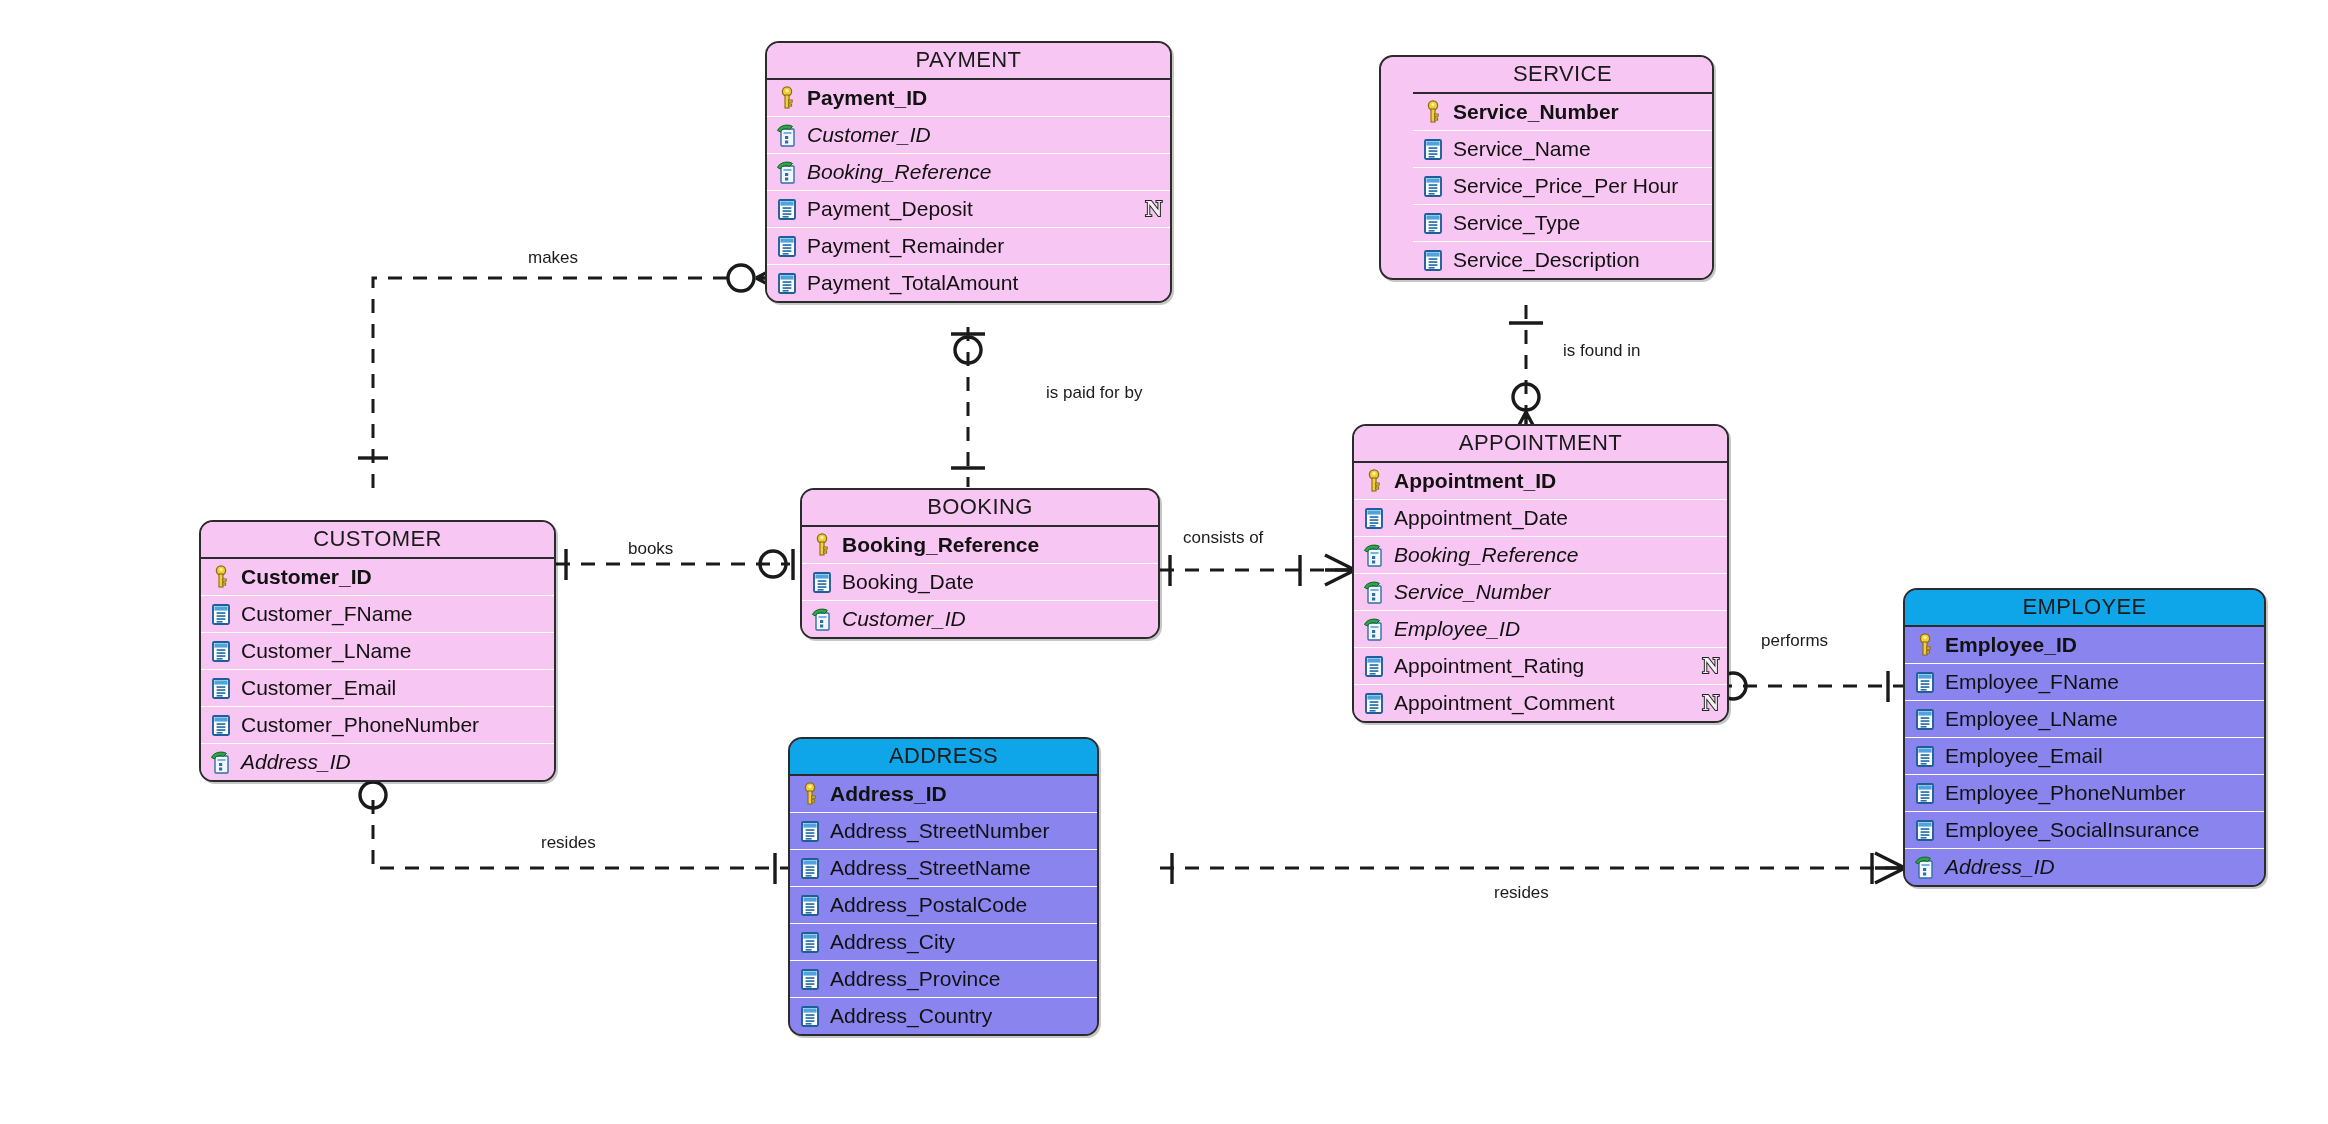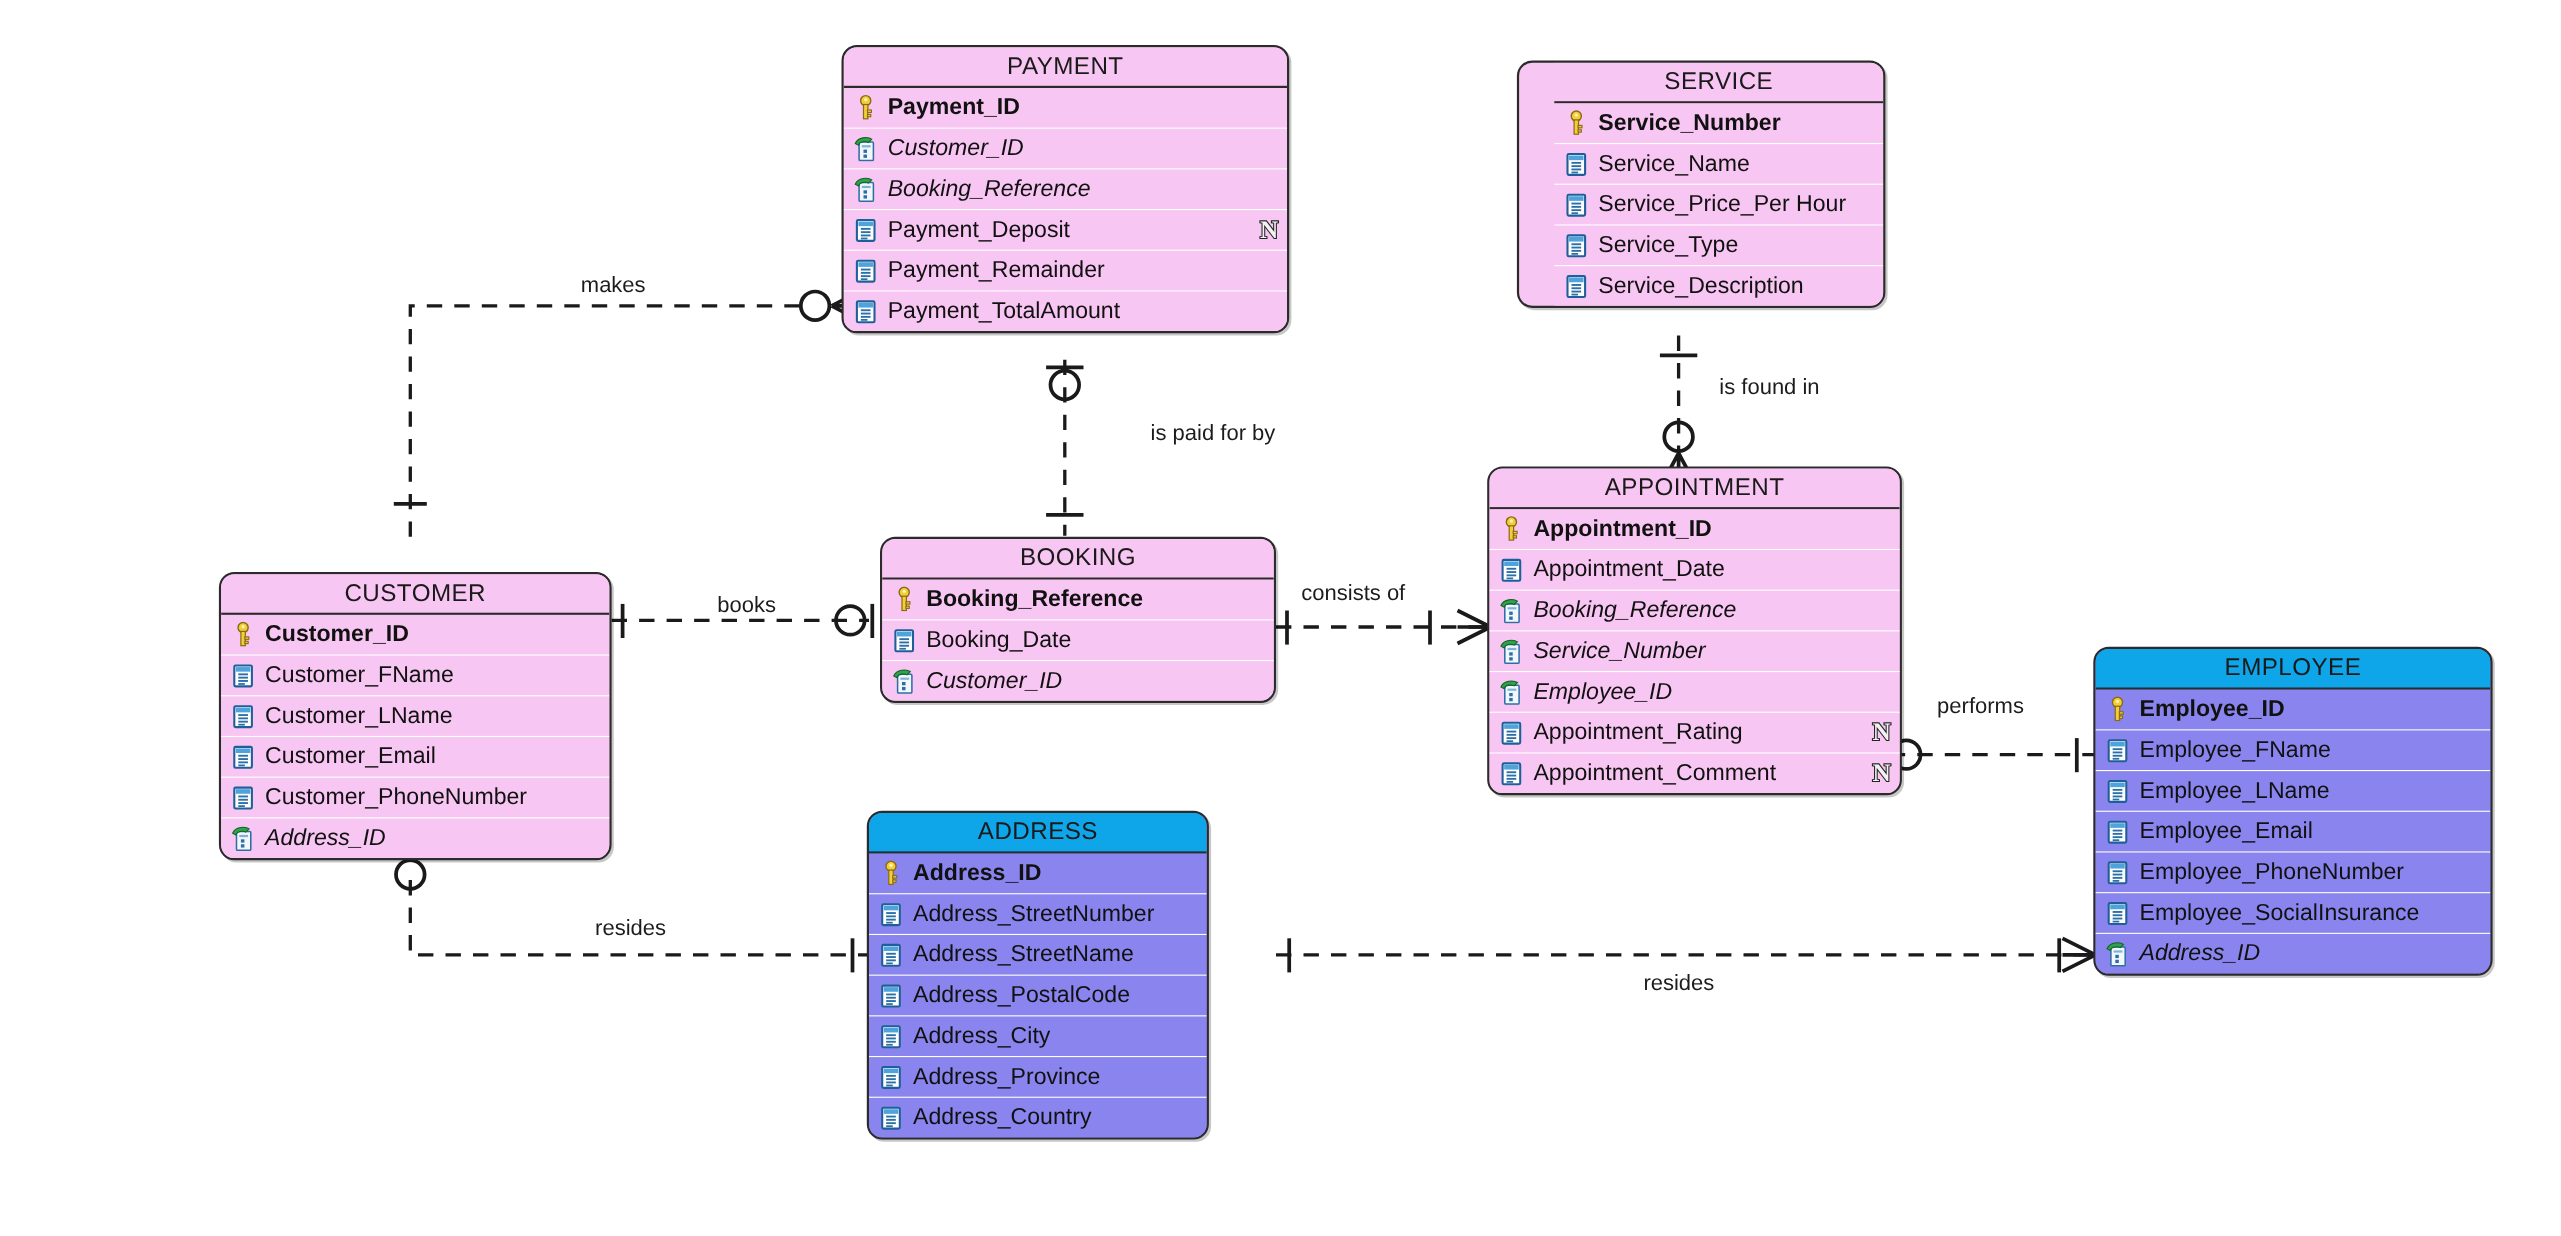--- a/index.html
+++ b/index.html
@@ -10,21 +10,21 @@
     -webkit-font-smoothing:antialiased;
   }
   #canvas{position:absolute;left:0;top:0;width:2328px;height:1124px;}
 
   
   #wires{position:absolute;left:0;top:0;width:2328px;height:1124px;z-index:1;}
   .wire{stroke:#1a1a1a;stroke-width:3;fill:none;stroke-dasharray:14 11;}
   .sym{stroke:#1a1a1a;stroke-width:3.4;fill:none;}
   .relabel{
     position:absolute;z-index:3;
-    font-size:20px;color:#1c1c1c;white-space:nowrap;
+    font-size:17px;color:#1c1c1c;white-space:nowrap;
     font-family:"Liberation Sans","DejaVu Sans",sans-serif;
   }
 
   
   .entity{
     position:absolute;z-index:2;
     border:2.5px solid #2b2b2b;
     border-radius:14px;
     box-sizing:border-box;
     overflow:hidden;
@@ -139,21 +139,21 @@
     <g>
       <path class="wire" d="M 1160,868 L 1905,868"></path>
       <path class="sym" d="M 1172,853 L 1172,884"></path>
       <path class="sym" d="M 1872,853 L 1872,884"></path>
       <path class="sym" d="M 1905,868 L 1875,853 M 1905,868 L 1875,883 M 1905,868 L 1875,868"></path>
     </g>
   </svg>
 
   <div class="relabel" style="left:528px;top:248px;">makes</div>
   <div class="relabel" style="left:1046px;top:383px;">is paid for by</div>
-  <div class="relabel" style="left:652px;top:539px;">books</div>
+  <div class="relabel" style="left:628px;top:539px;">books</div>
   <div class="relabel" style="left:1183px;top:528px;">consists of</div>
   <div class="relabel" style="left:1563px;top:341px;">is found in</div>
   <div class="relabel" style="left:1761px;top:631px;">performs</div>
   <div class="relabel" style="left:541px;top:833px;">resides</div>
   <div class="relabel" style="left:1494px;top:883px;">resides</div>
 
   <div class="entity pink" id="ent-payment" style="left:765px;top:41px;width:407px;">
     <div class="title">PAYMENT</div>
     <div class="attrs">
         <div class="attr pk">

